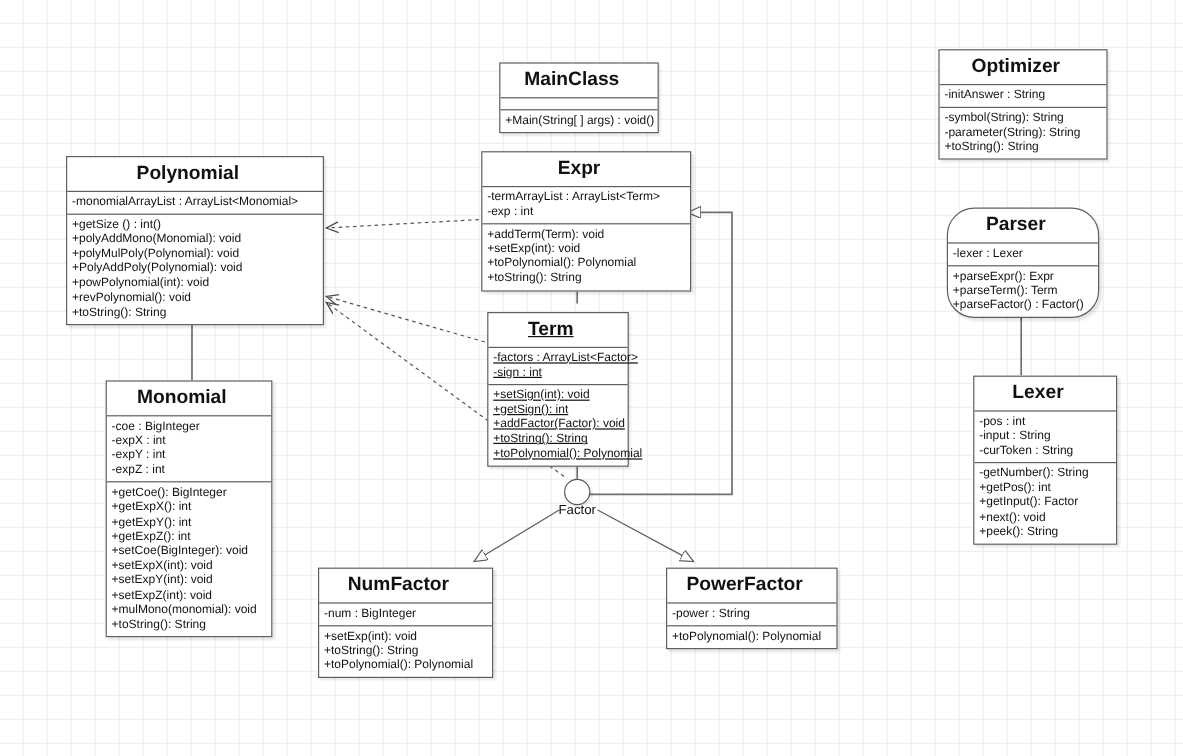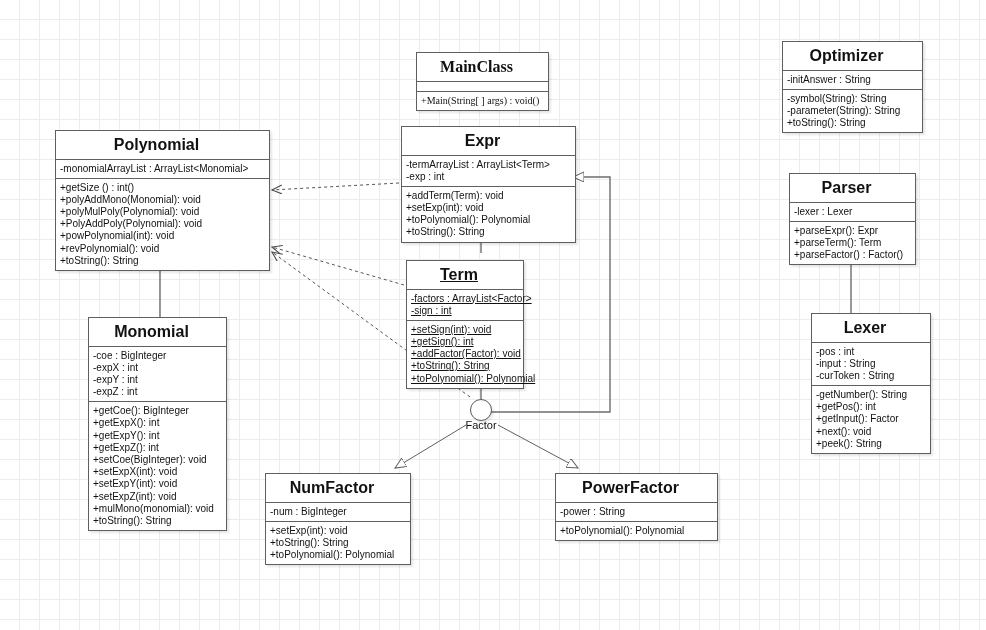--- a/index.html
+++ b/index.html
@@ -133,21 +133,21 @@
 
     <g>
       <line x1="466" y1="425" x2="395" y2="468" stroke="#5f5f5f" stroke-width="1" marker-end="url(#hollowTri)"></line>
     </g>
 
     <g>
       <line x1="498" y1="425" x2="578" y2="468" stroke="#5f5f5f" stroke-width="1" marker-end="url(#hollowTri)"></line>
     </g>
   </svg>
 
-  <div class="uml-class" style="left:416px; top:52px; width:133px;font-family:Liberation Serif, serif;">
+  <div class="uml-class" style="left:416px; top:52px; width:133px;">
     <div class="uml-title">MainClass</div>
     <div class="uml-section empty"></div>
     <div class="uml-section">
       <div class="uml-row">+Main(String[ ] args) : void()</div>
     </div>
   </div>
 
   <div class="uml-class" style="left:782px; top:41px; width:141px;">
     <div class="uml-title">Optimizer</div>
     <div class="uml-section">
@@ -183,21 +183,21 @@
       <div class="uml-row">-exp : int</div>
     </div>
     <div class="uml-section">
       <div class="uml-row">+addTerm(Term): void</div>
       <div class="uml-row">+setExp(int): void</div>
       <div class="uml-row">+toPolynomial(): Polynomial</div>
       <div class="uml-row">+toString(): String</div>
     </div>
   </div>
 
-  <div class="uml-class" style="left:789px; top:173px; width:127px;">
+  <div class="uml-class" style="left:789px; top:173px; width:127px;border-radius:23px;">
     <div class="uml-title">Parser</div>
     <div class="uml-section">
       <div class="uml-row">-lexer : Lexer</div>
     </div>
     <div class="uml-section">
       <div class="uml-row">+parseExpr(): Expr</div>
       <div class="uml-row">+parseTerm(): Term</div>
       <div class="uml-row">+parseFactor() : Factor()</div>
     </div>
   </div>
@@ -260,21 +260,21 @@
     <div class="uml-section">
       <div class="uml-row">-num : BigInteger</div>
     </div>
     <div class="uml-section">
       <div class="uml-row">+setExp(int): void</div>
       <div class="uml-row">+toString(): String</div>
       <div class="uml-row">+toPolynomial(): Polynomial</div>
     </div>
   </div>
 
-  <div class="uml-class" style="left:555px; top:473px; width:163px;">
+  <div class="uml-class" style="left:555px; top:473px; width:143px;">
     <div class="uml-title">PowerFactor</div>
     <div class="uml-section">
       <div class="uml-row">-power : String</div>
     </div>
     <div class="uml-section">
       <div class="uml-row">+toPolynomial(): Polynomial</div>
     </div>
   </div>
 
   <div class="lollipop" style="left:470px; top:399px;"></div>

